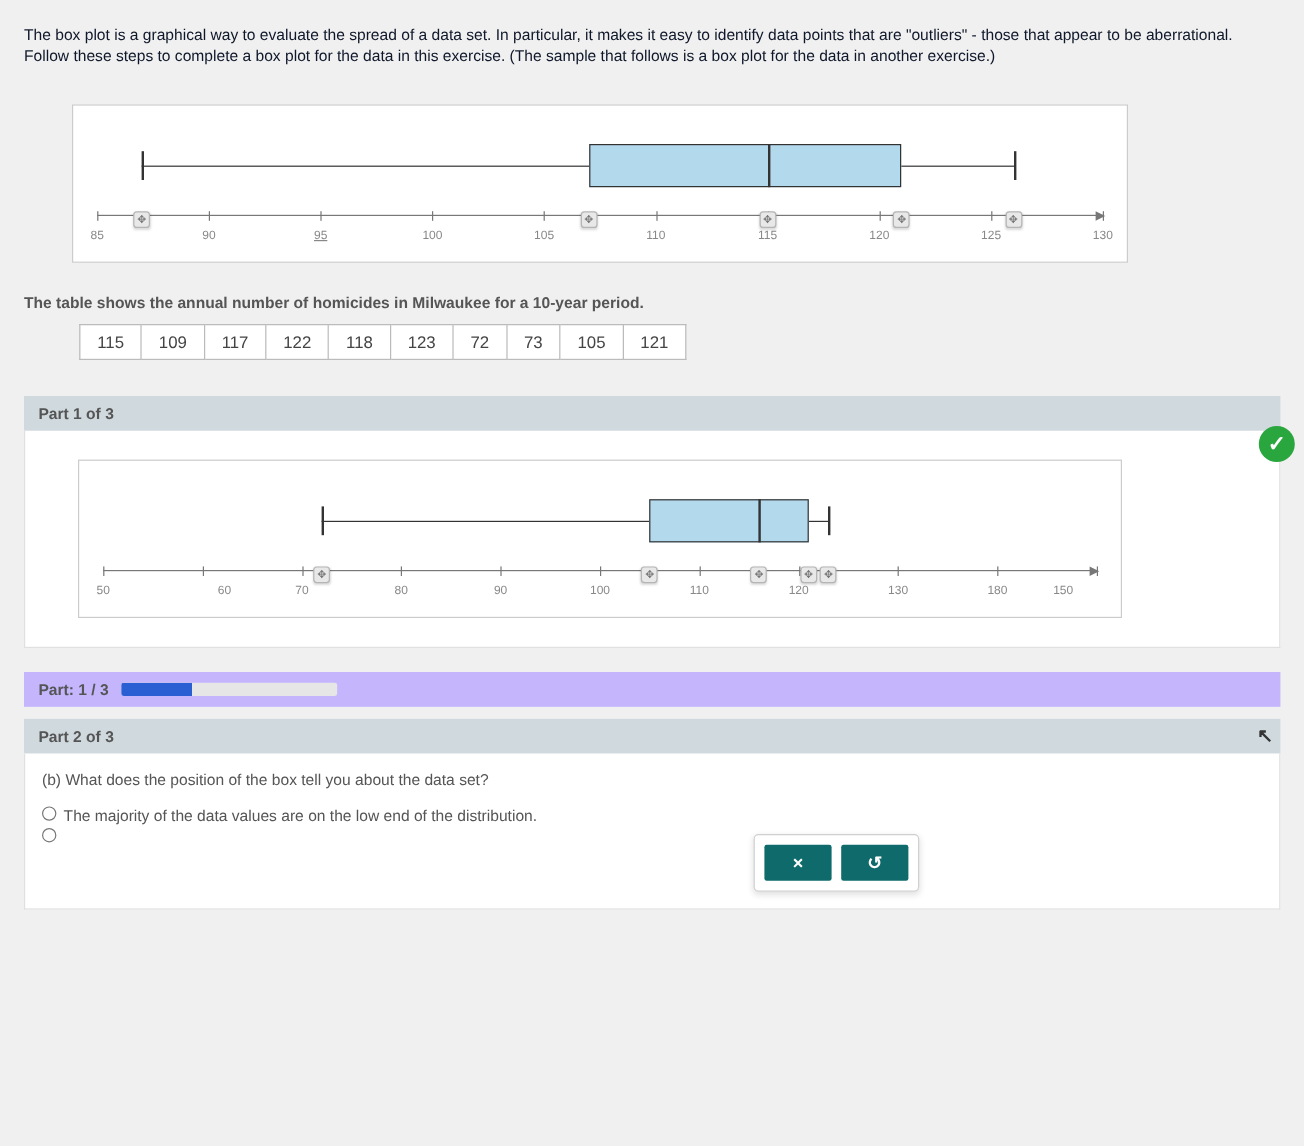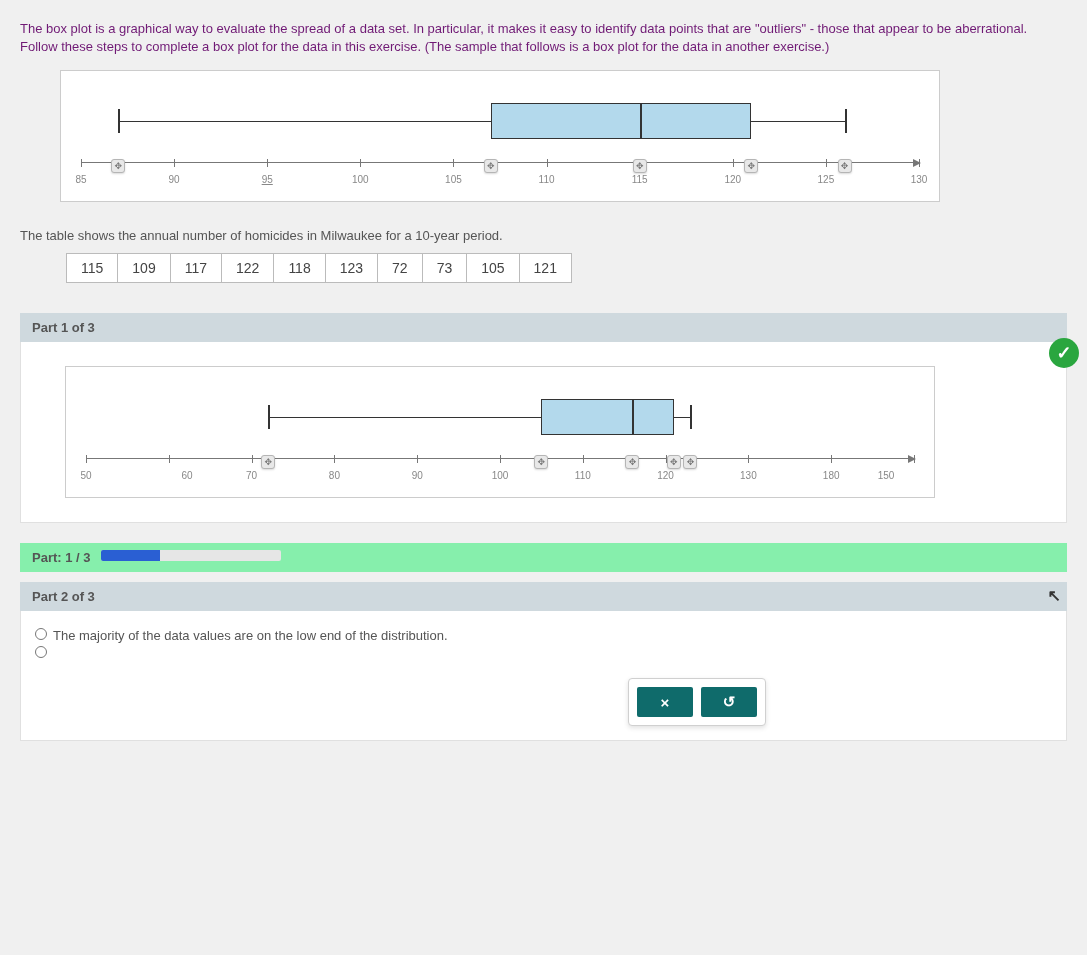--- a/index.html
+++ b/index.html
@@ -3,21 +3,21 @@
 <meta charset="utf-8">
 <style>
   * { box-sizing: border-box; margin: 0; padding: 0; }
   body {
     font-family: Verdana, Arial, sans-serif;
     background: #f0f0f0;
     color: #555;
     font-size: 13px;
     padding: 20px 20px 40px 20px;
   }
-  .intro { color: #701a75; line-height: 1.4; margin-bottom: 14px; }
+  .intro { color: #0f172a; line-height: 1.4; margin-bottom: 31px; }
   .chart-card {
     background: #fff;
     border: 1px solid #ccc;
     padding: 20px;
     margin: 0 0 26px 40px;
     width: 880px;
   }
   .chart-inner {
     position: relative;
     height: 90px;
@@ -91,21 +91,21 @@
     border: 1.5px solid #333;
   }
   .median {
     position: absolute;
     top: 12px;
     height: 36px;
     width: 0;
     border-left: 2px solid #333;
   }
 
-  .table-caption { color:#555; margin-bottom: 10px; }
+  .table-caption { color:#555; margin-bottom: 10px; font-weight: bold; }
   table.data-table {
     border-collapse: collapse;
     margin: 0 0 30px 46px;
   }
   table.data-table td {
     border: 1px solid #bbb;
     padding: 6px 14px;
     background: #fff;
     font-size: 14px;
     color: #444;
@@ -147,25 +147,26 @@
   }
   .sub-chart-card {
     background: #fff;
     border: 1px solid #ccc;
     padding: 20px;
     margin: 10px 10px 0 30px;
     width: 870px;
   }
 
   .progress-row {
-    background: #86efac;
+    background: #c4b5fd;
     padding: 7px 12px;
     font-weight: bold;
     color: #555;
     display: flex;
+    align-items: center;
     gap: 10px;
     margin-top: 20px;
   }
   .progress-bar {
     width: 180px;
     height: 11px;
     background: #e6e6e6;
     border-radius: 2px;
     overflow: hidden;
   }
@@ -331,20 +332,21 @@
   <div class="progress-bar">
     <div class="progress-fill"></div>
   </div>
 </div>
 
 <div class="part-header" style="margin-top:10px; position:relative;">
   <span>Part 2 of 3</span>
   <span class="cursor-arrow">↖</span>
 </div>
 <div class="part-body" style="min-height:130px;">
+  <p class="question-text">(b) What does the position of the box tell you about the data set?</p>
   <div id="options" style="display:inline-block;"><div class="opt-row">
         <span class="radio-circle"></span>
         <span>The majority of the data values are on the low end of the distribution.</span>
       </div><div class="opt-row">
         <span class="radio-circle"></span>
       </div></div>
   <div class="action-panel">
     <button class="action-btn">×</button>
     <button class="action-btn">↺</button>
   </div>

